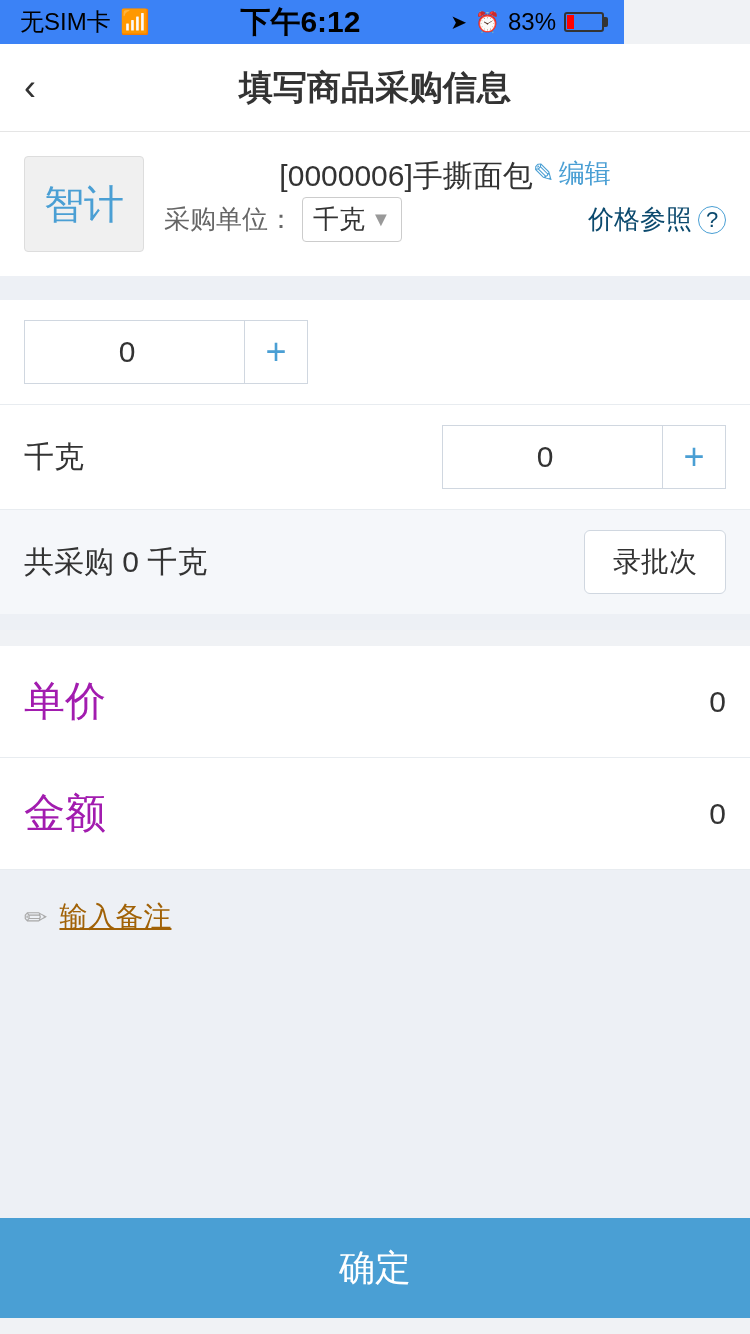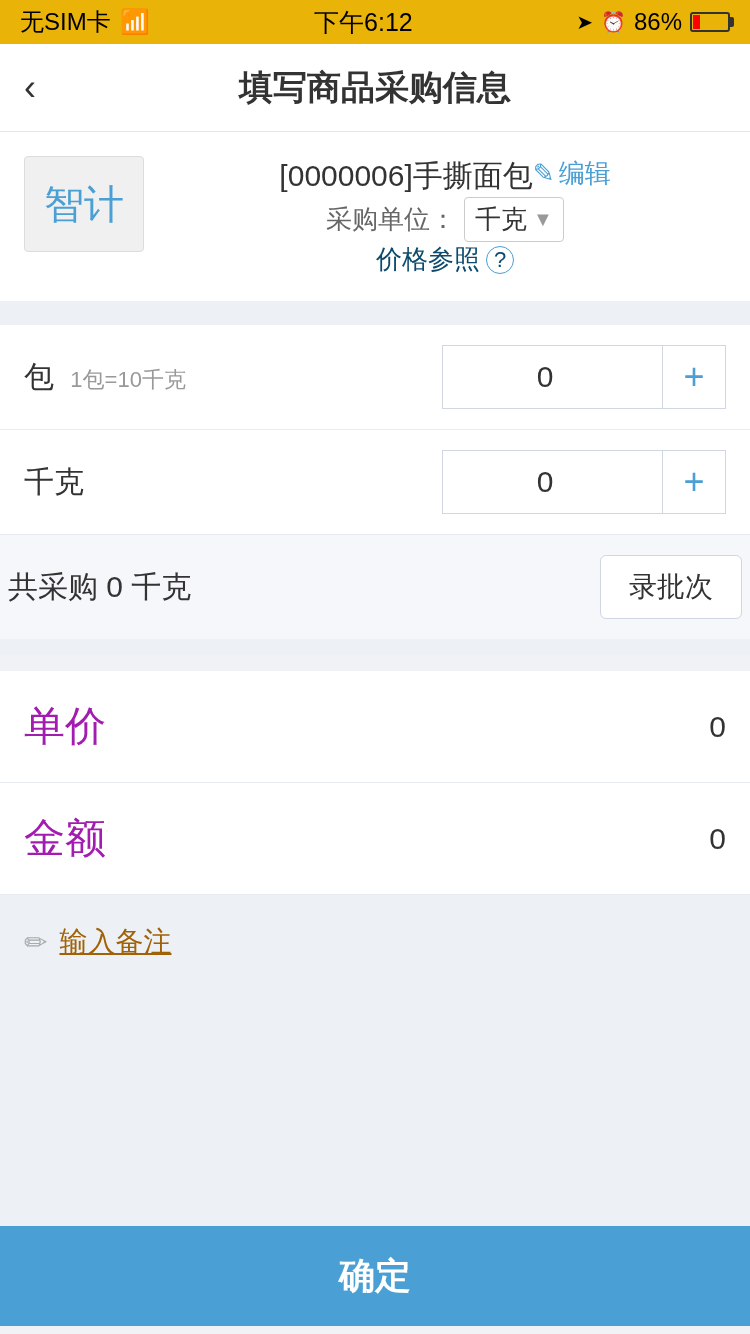--- a/index.html
+++ b/index.html
@@ -8,32 +8,32 @@
       width: 750px;
       min-height: 1334px;
       font-family: -apple-system, "PingFang SC", "Helvetica Neue", sans-serif;
       background: #f0f2f5;
       font-size: 28px;
       color: #333;
     }
 
     
     .status-bar {
-      width: 750px;
+      width: 624px;
       height: 44px;
-      background: #eab308;
+      background: #3b82f6;
       display: flex;
       align-items: center;
       justify-content: space-between;
       padding: 0 20px;
       font-size: 24px;
       color: #000;
     }
     .status-bar-left { display: flex; align-items: center; gap: 10px; }
-    .status-bar-center { font-size: 25px; font-weight: 400; }
+    .status-bar-center { font-size: 30px; font-weight: 700; }
     .status-bar-right { display: flex; align-items: center; gap: 8px; font-size: 24px; }
     .battery {
       width: 40px; height: 20px;
       border: 2px solid #333;
       border-radius: 3px;
       position: relative;
       display: inline-flex;
       align-items: center;
     }
     .battery::after {
@@ -118,21 +118,20 @@
       color: #4a9fd4;
       display: flex;
       align-items: center;
       gap: 4px;
       cursor: pointer;
     }
     .product-unit-row {
       display: flex;
       align-items: center;
       justify-content: space-between;
-      flex-direction: column;
     }
     .unit-label {
       font-size: 26px;
       color: #666;
       display: flex;
       align-items: center;
       gap: 8px;
     }
     .unit-select {
       display: flex;
@@ -212,21 +211,21 @@
       align-items: center;
       justify-content: center;
       cursor: pointer;
       font-weight: 300;
     }
 
     
     .total-row {
       display: flex;
       align-items: center;
-      padding: 20px 8px;
+      padding: 20px 24px;
       background: #f5f7fa;
     }
     .total-label {
       flex: 1;
       font-size: 30px;
       color: #333;
     }
     .batch-btn {
       border: 1px solid #d0d7e0;
       background: #fff;
@@ -274,27 +273,27 @@
     }
     .note-placeholder {
       font-size: 28px;
       color: #a16207;
       text-decoration: underline;
     }
 
     
     .confirm-btn {
       position: fixed;
-      bottom: 8px;
+      bottom: 16px;
       width: 750px;
       height: 100px;
       background: #4a9fd4;
       color: #fff;
       font-size: 36px;
-      font-weight: 700;
+      font-weight: 400;
       border: none;
       cursor: pointer;
       display: flex;
       align-items: center;
       justify-content: center;
     }
 
     .main-wrapper {
       display: flex;
       flex-direction: column;
@@ -309,21 +308,21 @@
 
   <div class="status-bar">
     <div class="status-bar-left">
       <span>无SIM卡</span>
       <span>📶</span>
     </div>
     <div class="status-bar-center">下午6:12</div>
     <div class="status-bar-right">
       <span style="font-size:20px;">➤</span>
       <span style="font-size:20px;">⏰</span>
-      <span>86%</span>
+      <span>83%</span>
       <div class="battery">
         <div class="battery-fill"></div>
       </div>
     </div>
   </div>
 
   <div class="nav-bar">
     <span class="nav-back">‹</span>
     <span class="nav-title">填写商品采购信息</span>
   </div>
@@ -354,24 +353,20 @@
         </div>
       </div>
     </div>
   </div>
 
   <div class="section-divider"></div>
 
   <div class="content-section">
 
     <div class="quantity-row">
-      <span class="quantity-label">
-        <span>包</span>
-        <span class="quantity-sub">1包=10千克</span>
-      </span>
       <div class="quantity-input-group">
         <input class="qty-input" type="number" value="0" style="">
         <div class="qty-plus">+</div>
       </div>
     </div>
 
     <div class="quantity-row">
       <span class="quantity-label">千克</span>
       <div class="quantity-input-group">
         <input class="qty-input" type="number" value="0" style="">

